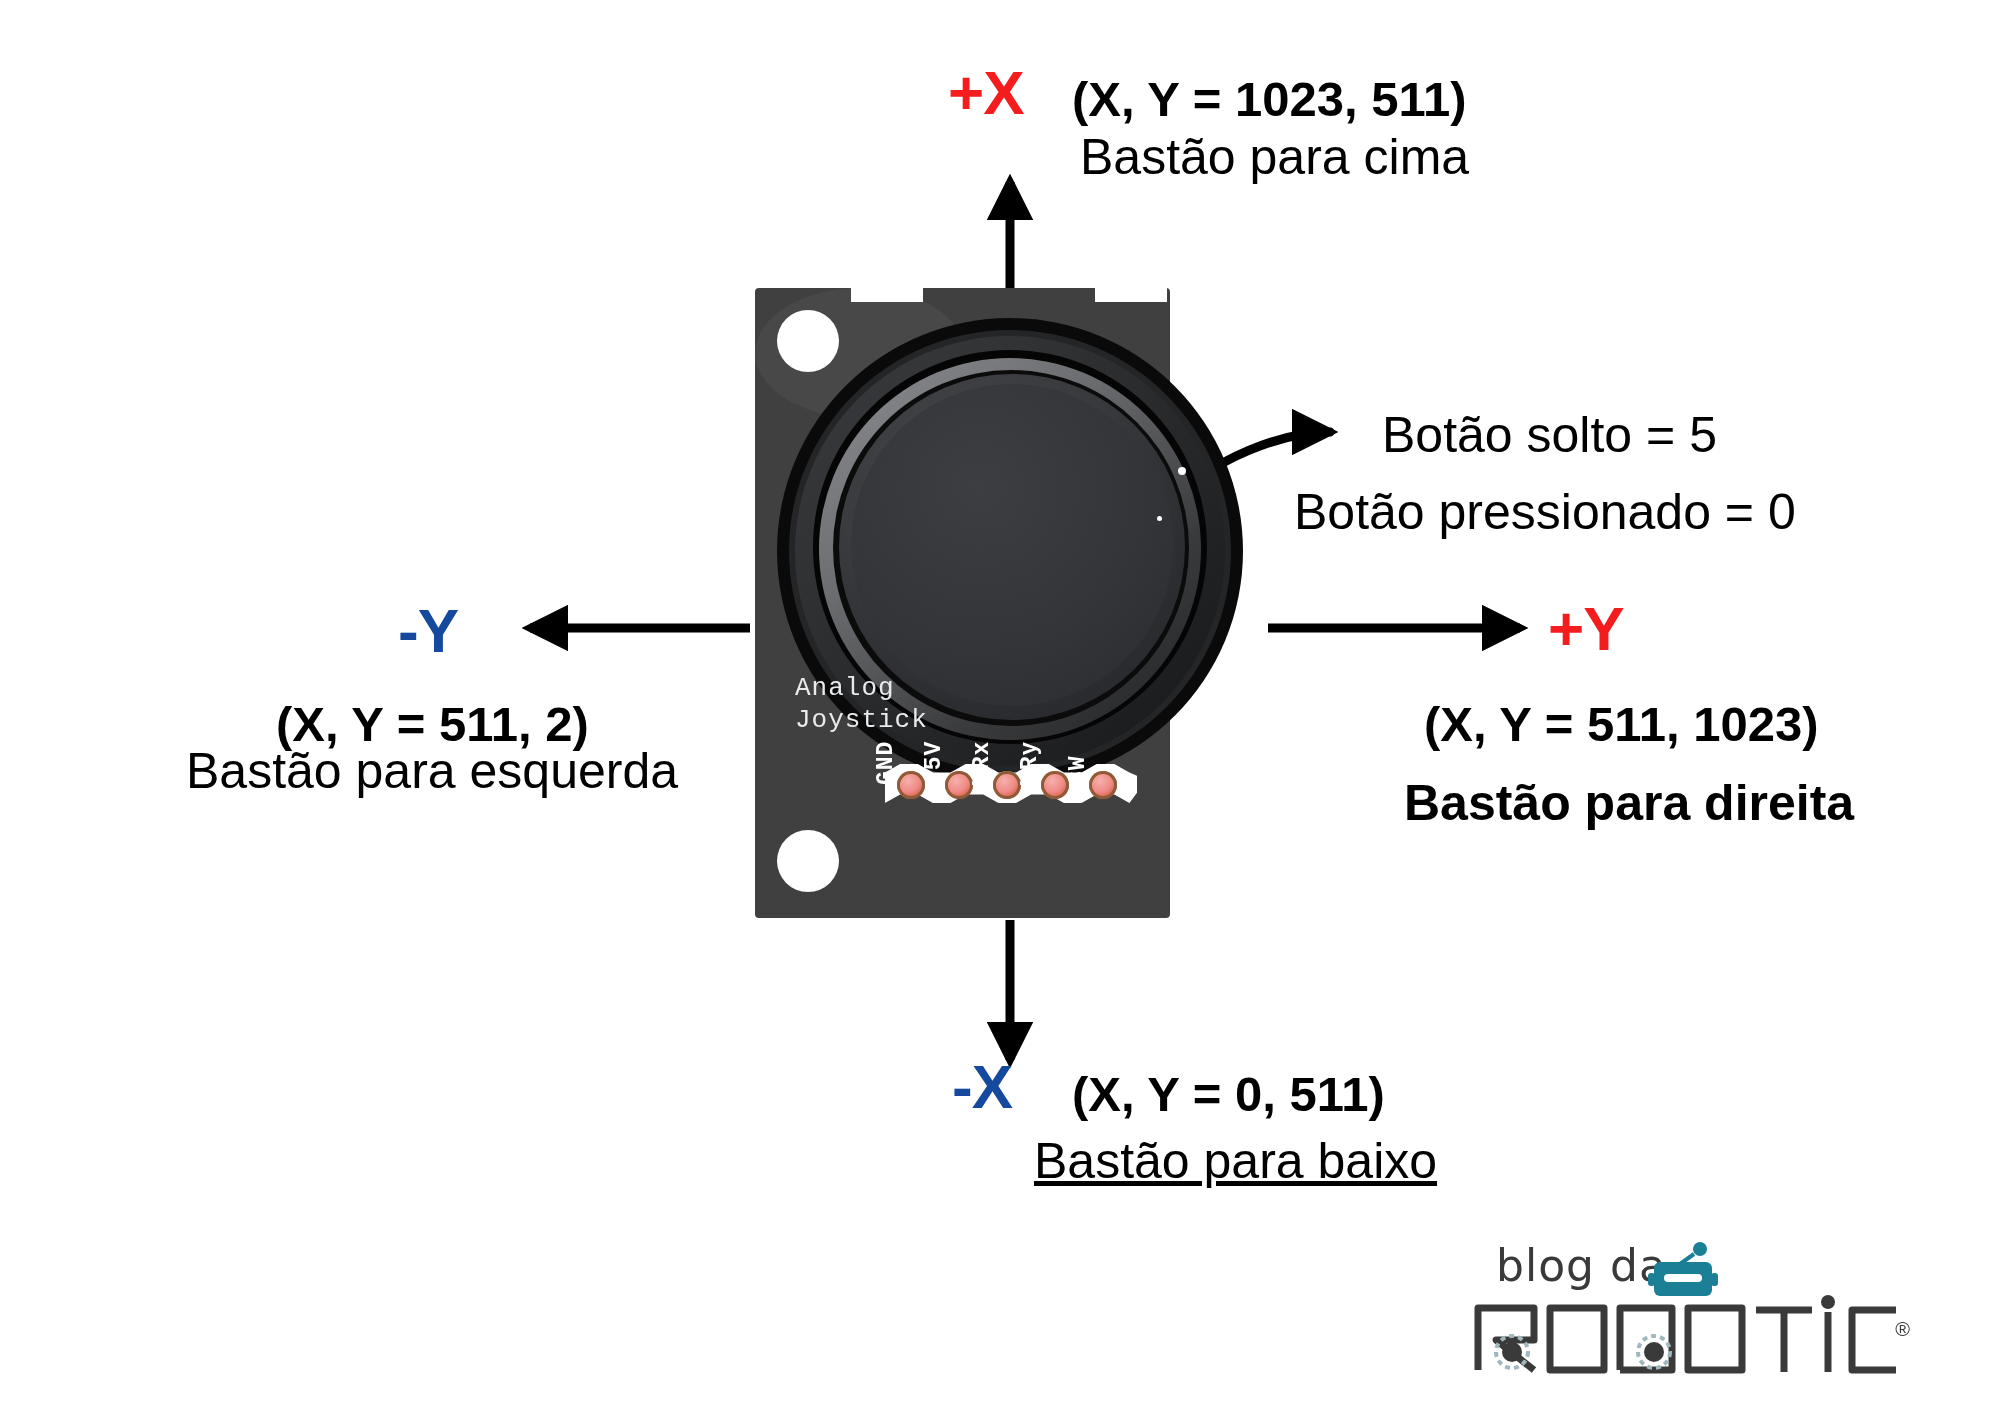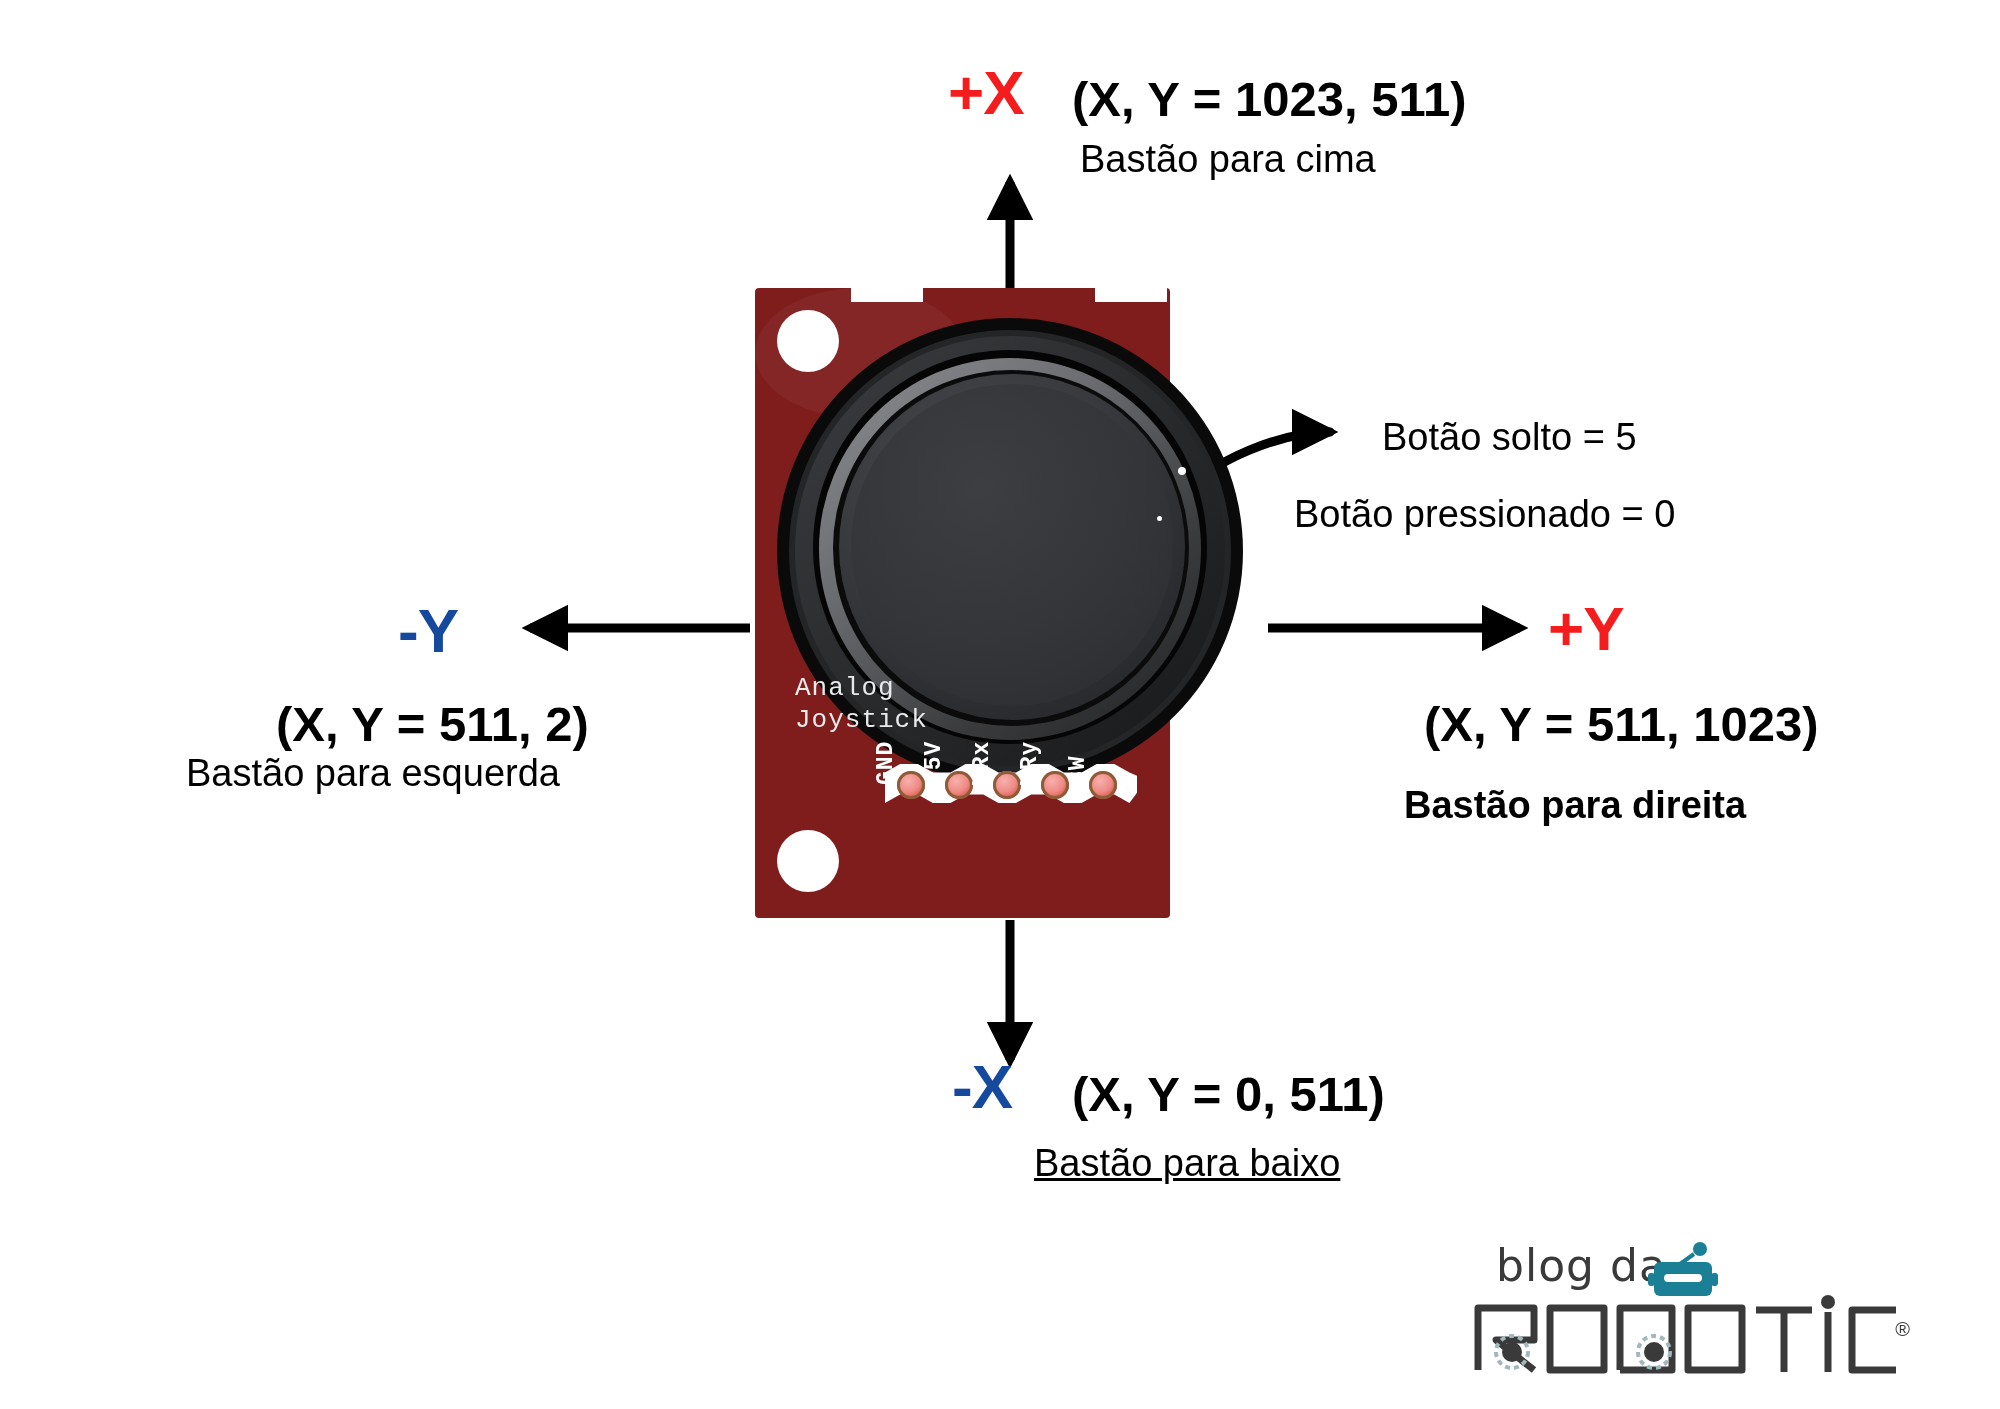--- a/index.html
+++ b/index.html
@@ -11,28 +11,28 @@
     position:relative;
   }
   .stage{position:absolute;inset:0;}
 
   
   .txt{position:absolute;white-space:nowrap;color:#000;line-height:1;}
   .axis-letter{font-weight:bold;font-size:62px;letter-spacing:-1px;}
   .axis-pos{color:#f41c1c;}
   .axis-neg{color:#14499e;}
   .coord{font-weight:bold;font-size:49px;}
-  .caption{font-weight:400;font-size:38px;margin-top:8px;}
+  .caption{font-weight:400;font-size:50px;}
 
   
   #module{
     position:absolute;
     left:755px;top:288px;
     width:415px;height:630px;
-    background:#7f1d1d;
+    background:#404040;
     border-radius:4px;
   }
   .notch{position:absolute;background:#ffffff;}
   .notch.left{left:96px;top:0;width:72px;height:14px;}
   .notch.right{left:340px;top:0;width:72px;height:14px;}
   .hole{position:absolute;width:62px;height:62px;border-radius:50%;background:#ffffff;}
   .hole.tl{left:22px;top:22px;}
   .hole.tr{left:425px;top:22px;}
   .hole.bl{left:22px;top:542px;}
   .hole.br{left:425px;top:542px;}

